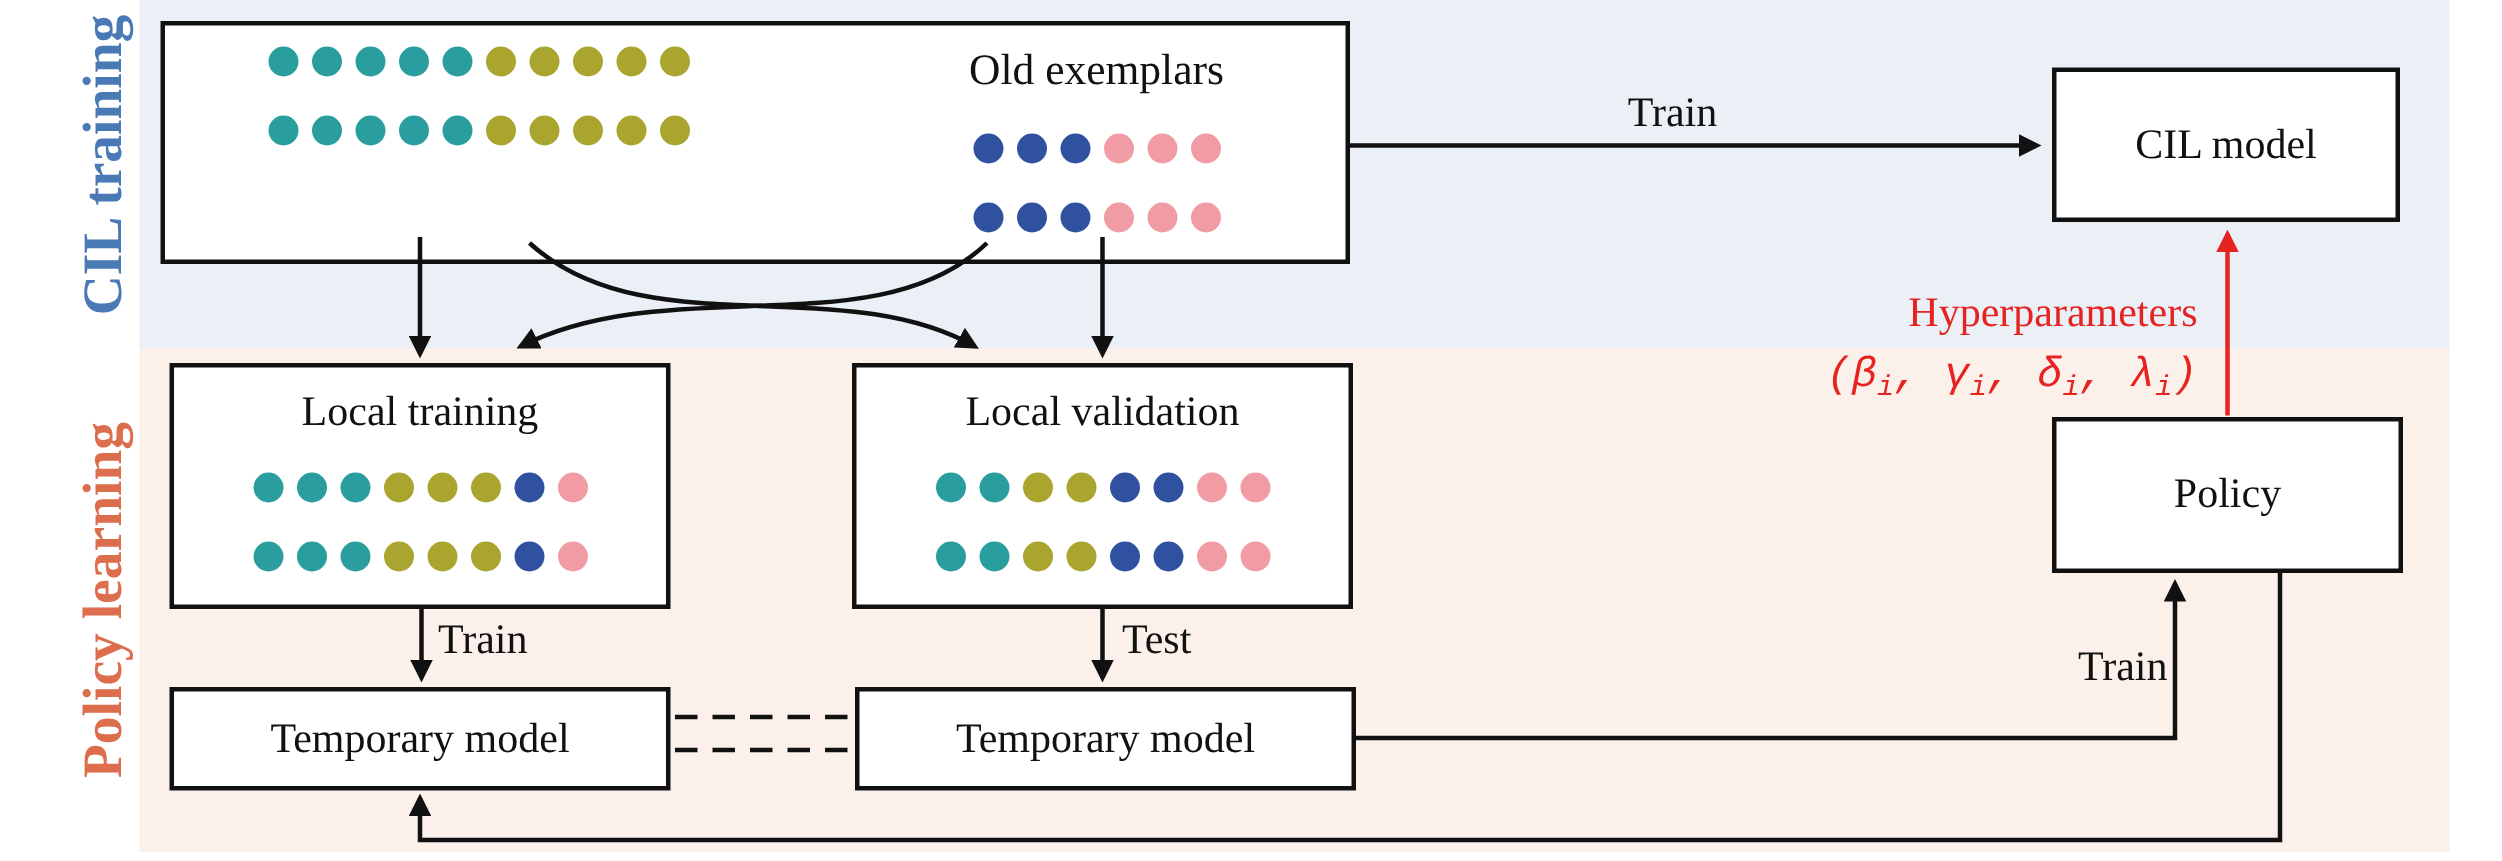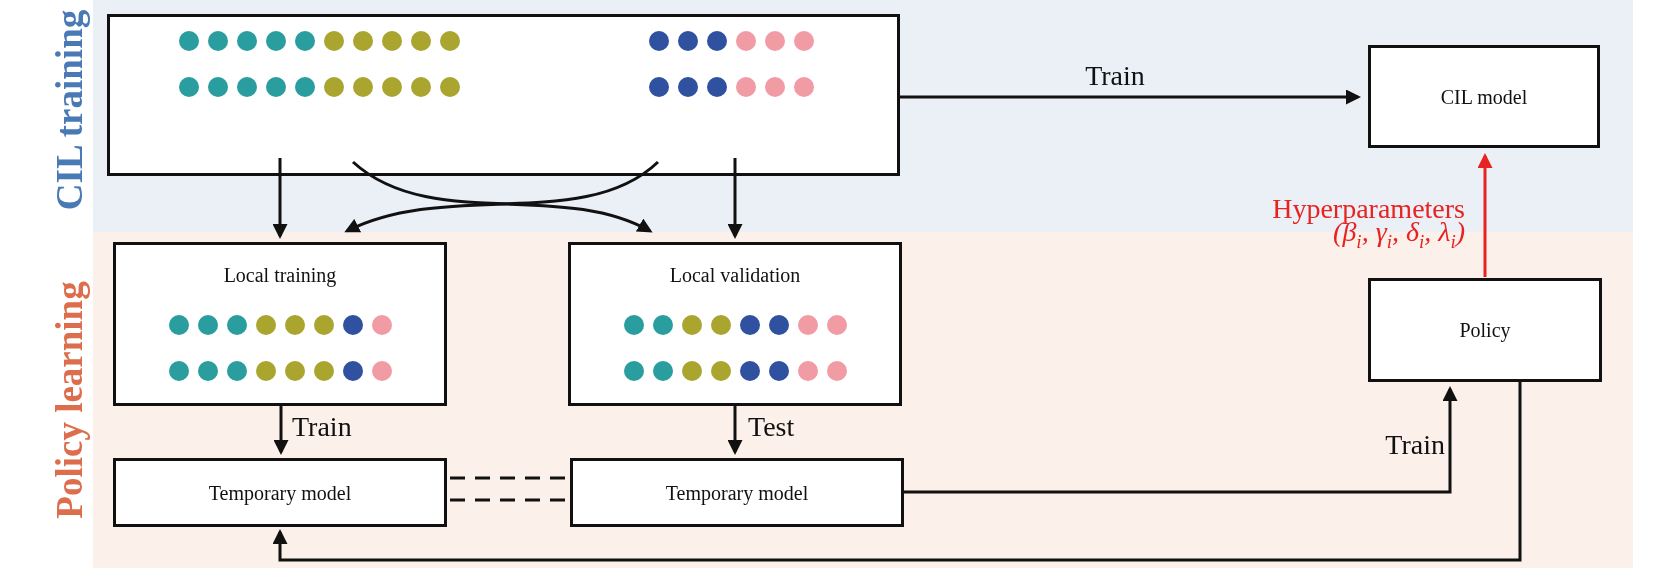--- a/index.html
+++ b/index.html
@@ -10,21 +10,21 @@
   .band{position:absolute;left:93px;width:1540px;}
   .band-blue{top:0;height:232px;background:#ebeff6;}
   .band-peach{top:232px;height:336px;background:#fcf1ea;}
   .side-label{
     position:absolute;white-space:nowrap;font-weight:bold;font-size:37px;
     transform:translate(-50%,-50%) rotate(-90deg);
   }
   .side-label.cil{left:69px;top:110px;color:#4a7ab5;}
   .side-label.policy{left:69px;top:400px;color:#dd6e4d;}
   .box{position:absolute;background:#ffffff;border:3px solid #111;box-sizing:border-box;}
-  .box-label{font-size:20px;line-height:32px;text-align:center;}
+  .box-label{font-size:28px;line-height:32px;text-align:center;}
   .center-box{display:flex;align-items:center;justify-content:center;}
   .top-data-box{left:107px;top:14px;width:793px;height:162px;}
   .cil-model-box{left:1368px;top:45px;width:232px;height:103px;}
   .local-training-box{left:113px;top:242px;width:334px;height:164px;}
   .local-validation-box{left:568px;top:242px;width:334px;height:164px;}
   .temp-model-1{left:113px;top:458px;width:334px;height:69px;}
   .temp-model-2{left:570px;top:458px;width:334px;height:69px;}
   .policy-box{left:1368px;top:278px;width:234px;height:104px;}
   .data-group{position:absolute;top:14px;text-align:center;}
   .data-group .box-label{font-size:29px;margin-bottom:26px;}
@@ -73,20 +73,21 @@
             <span class="dot" style="background: rgb(42, 157, 158);"></span>
             <span class="dot" style="background: rgb(169, 165, 47);"></span>
             <span class="dot" style="background: rgb(169, 165, 47);"></span>
             <span class="dot" style="background: rgb(169, 165, 47);"></span>
             <span class="dot" style="background: rgb(169, 165, 47);"></span>
             <span class="dot" style="background: rgb(169, 165, 47);"></span>
           </div>
         </div>
     </div>
     <div class="data-group" style="left:536px;width:170px;">
+      <div class="box-label">Old exemplars</div>
       <div class="dot-rows">
           <div class="dot-row">
             <span class="dot" style="background: rgb(48, 80, 160);"></span>
             <span class="dot" style="background: rgb(48, 80, 160);"></span>
             <span class="dot" style="background: rgb(48, 80, 160);"></span>
             <span class="dot" style="background: rgb(241, 156, 164);"></span>
             <span class="dot" style="background: rgb(241, 156, 164);"></span>
             <span class="dot" style="background: rgb(241, 156, 164);"></span>
           </div>
           <div class="dot-row">
@@ -191,15 +192,15 @@
       <path d="M 1520 382 V 560 H 280 V 532" marker-end="url(#arrow)"></path>
       <path d="M 1485 277 V 156" stroke="#e62320" marker-end="url(#arrow-red)"></path>
     </g>
   </svg>
 
   <div class="float-label" style="left:1040px;top:60px;width:150px;text-align:center;">Train</div>
   <div class="float-label" style="left:292px;top:411px;">Train</div>
   <div class="float-label" style="left:748px;top:411px;">Test</div>
   <div class="float-label" style="left:1330px;top:429px;width:115px;text-align:right;">Train</div>
   <div class="float-label red-text" style="left:1195px;top:193px;width:270px;">Hyperparameters</div>
-  <div class="float-label red-text math" style="left:1195px;top:216px;width:270px;">(β<sub>i</sub>, γ<sub>i</sub>, δ<sub>i</sub>, λ<sub>i</sub>)</div>
+  <div class="float-label red-text math" style="left:1195px;top:235px;width:270px;font-family:Liberation Mono, monospace;">(β<sub>i</sub>, γ<sub>i</sub>, δ<sub>i</sub>, λ<sub>i</sub>)</div>
 
 </div>
 
 </body></html>

